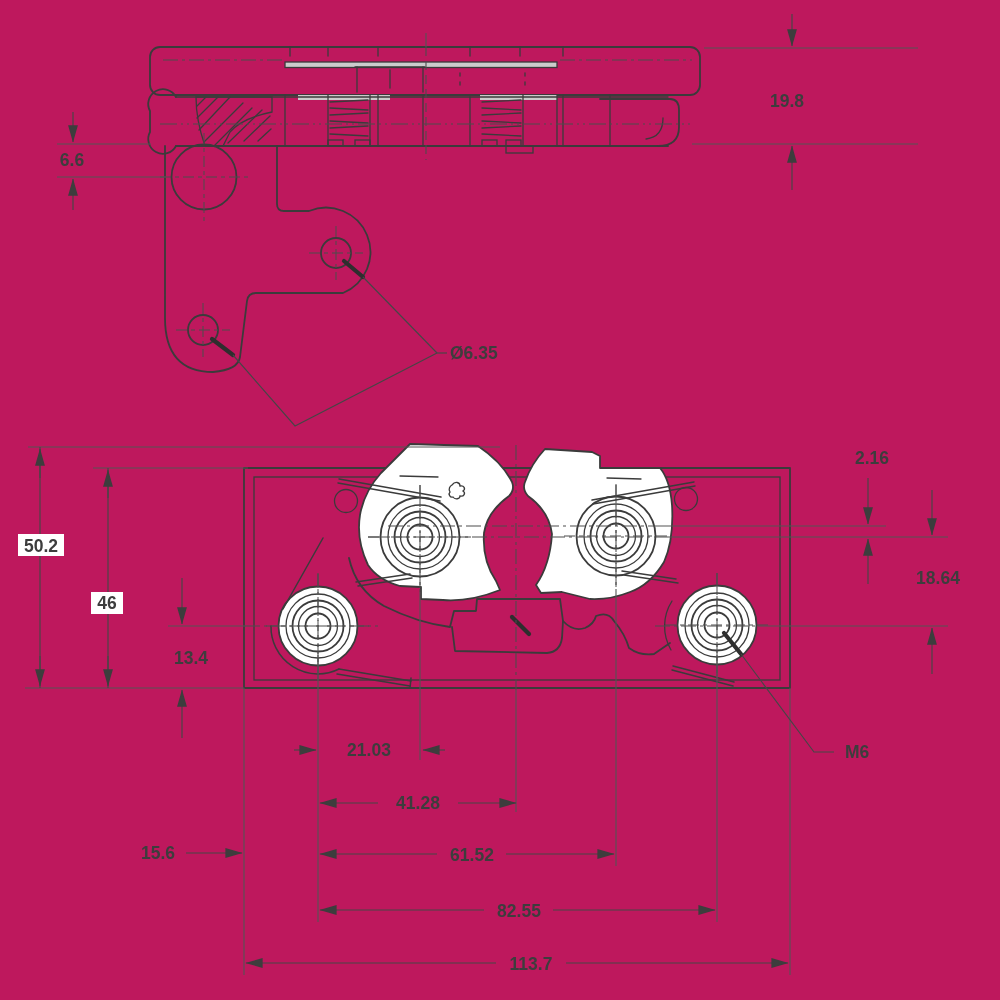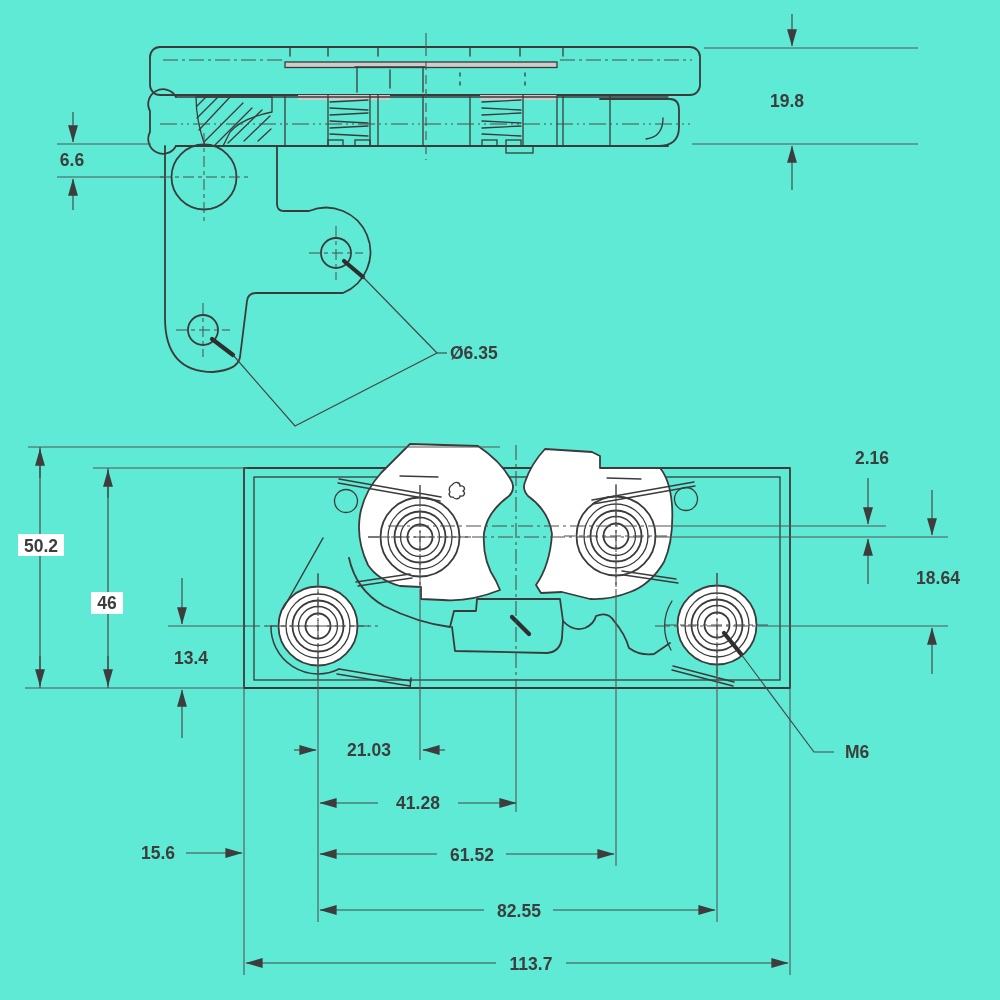--- a/index.html
+++ b/index.html
@@ -1,16 +1,16 @@
 <!DOCTYPE html>
 <html><head>
 <meta charset="utf-8">
 <style>
   html,body{margin:0;padding:0;background:#ffffff;}
-  .stage{position:relative;width:1000px;height:1000px;background:#5eead4;overflow:hidden;
+  .stage{position:relative;width:1000px;height:1000px;background:#be185d;overflow:hidden;
          font-family:"Liberation Sans", sans-serif;}
   svg{position:absolute;left:0;top:0;}
   .part{stroke:#3b3b3b;stroke-width:1.8;fill:none;stroke-linecap:round;stroke-linejoin:round;}
   .part2{stroke:#3b3b3b;stroke-width:1.3;fill:none;stroke-linecap:round;}
   .partw{stroke:#3b3b3b;stroke-width:1.8;fill:#ffffff;stroke-linejoin:round;}
   .thin{stroke:#555;stroke-width:1.1;fill:none;}
   .cline{stroke:#4d4d4d;stroke-width:1.05;fill:none;stroke-dasharray:15 4 3 4;}
   .cline2{stroke:#4d4d4d;stroke-width:1.05;fill:none;stroke-dasharray:17 4 2 4 2 4;}
   .dash{stroke:#4d4d4d;stroke-width:1.05;fill:none;stroke-dasharray:9 5;}
   .crossh{stroke:#4d4d4d;stroke-width:1.0;fill:none;stroke-dasharray:11 4 4 4;}

